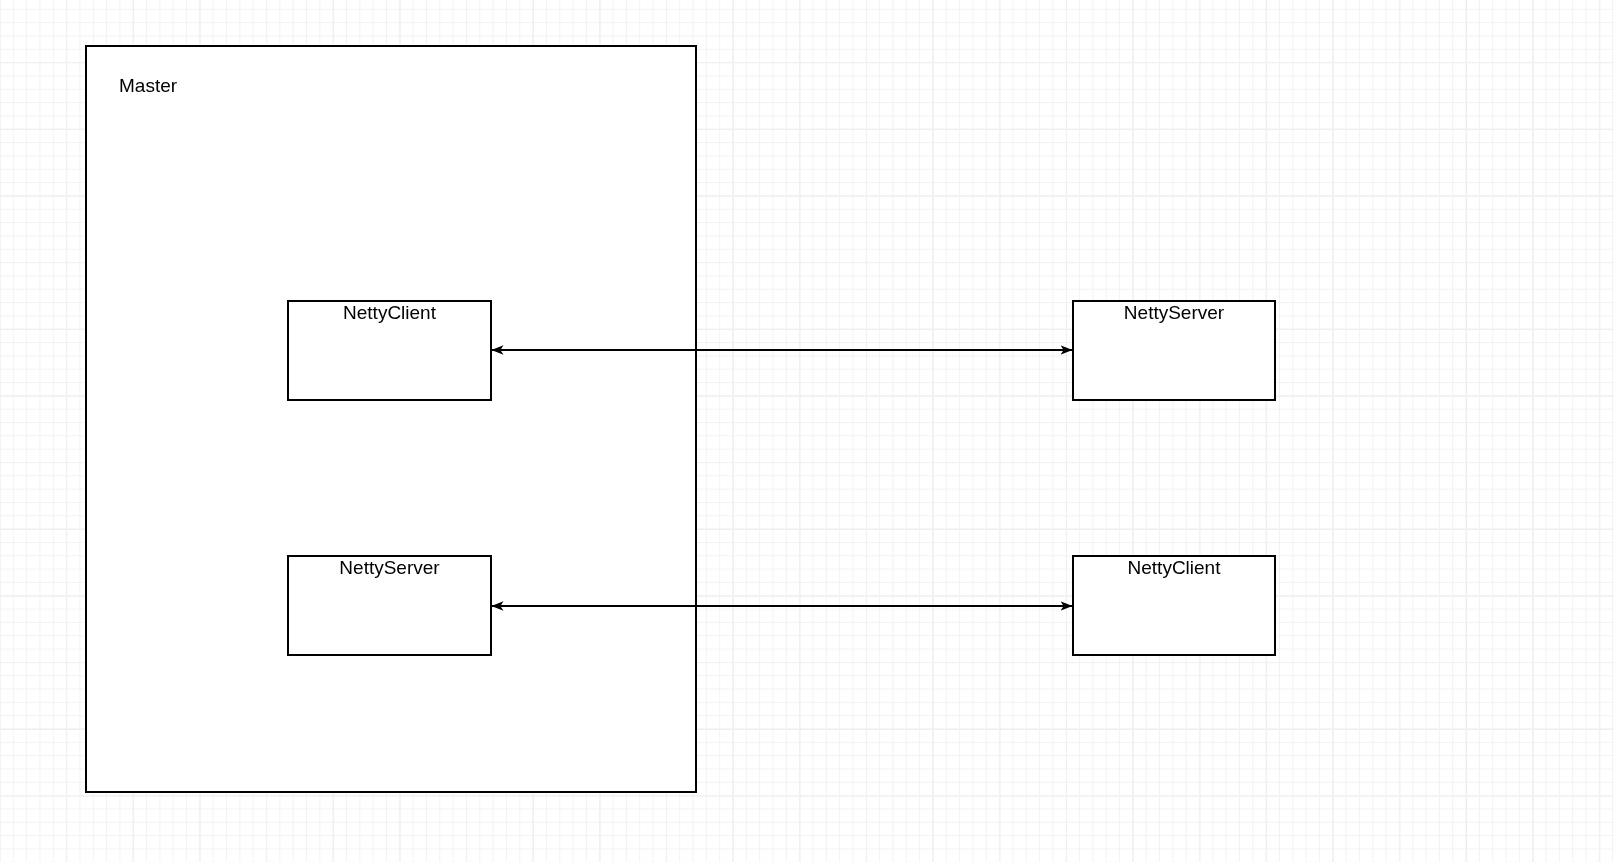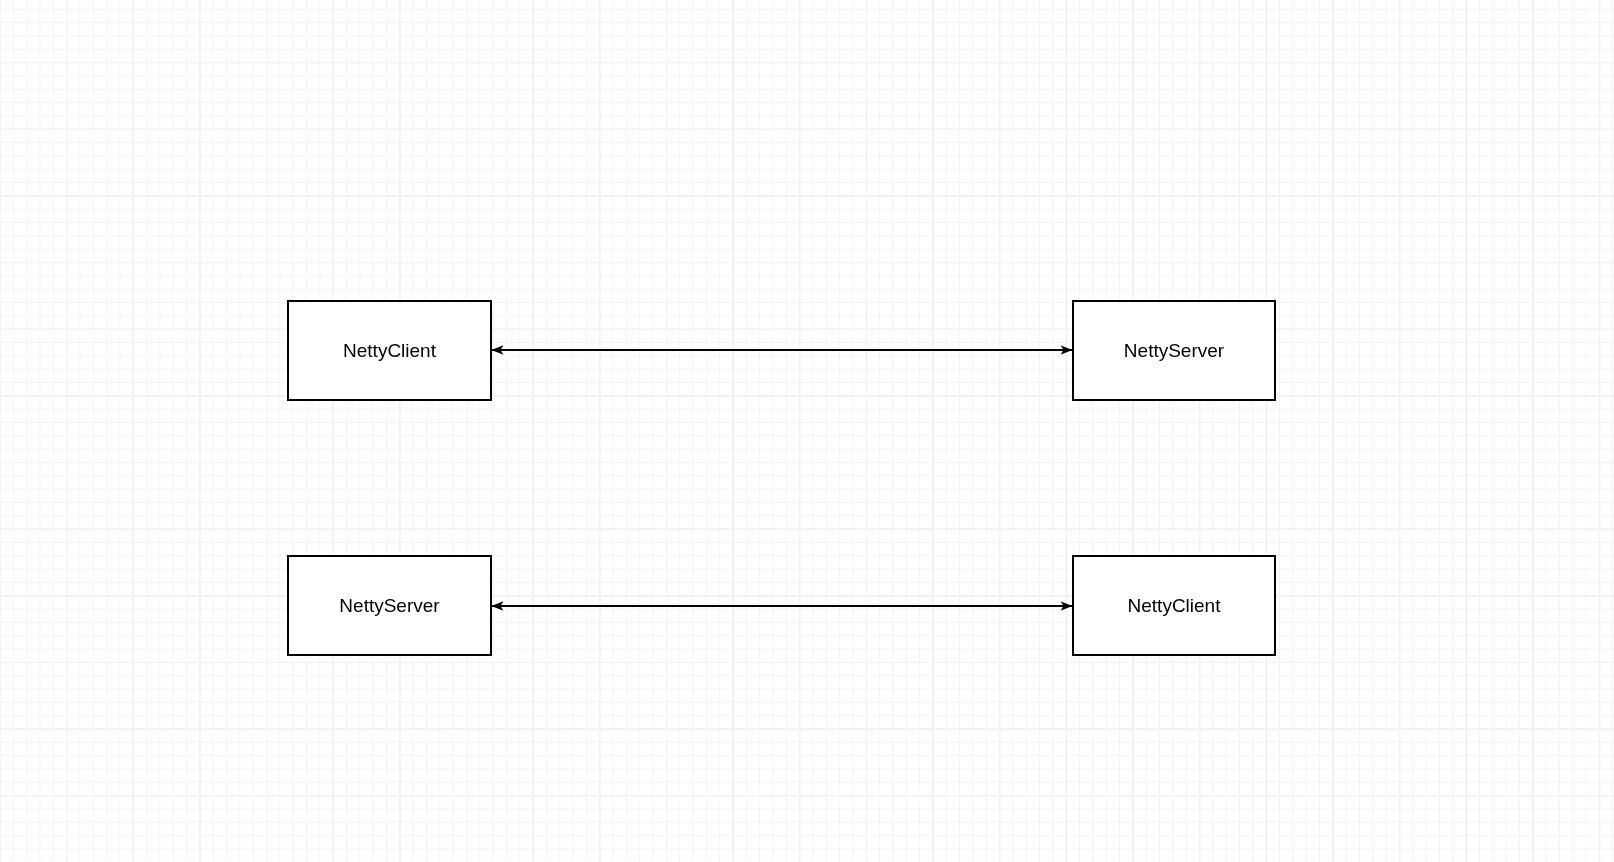--- a/index.html
+++ b/index.html
@@ -48,21 +48,20 @@
     white-space: nowrap;
   }
 
   
   .node-box {
     position: absolute;
     box-sizing: border-box;
     background: #ffffff;
     border: 2px solid #000000;
     display: flex;
-    align-items: center;
     justify-content: center;
   }
   .node-label {
     font-size: 19px;
     line-height: 22px;
     color: #000000;
     white-space: nowrap;
     text-align: center;
   }
 
@@ -74,20 +73,23 @@
     width: 1614px;
     height: 862px;
     pointer-events: none;
   }
 </style>
 </head>
 <body>
 
 <div id="canvas" style="width: 1614px; height: 862px; background-color: rgb(255, 255, 255);">
 
+  <div class="container-box" id="container-master" style="left: 85px; top: 45px; width: 612px; height: 748px; border-color: rgb(0, 0, 0);">
+    <div class="container-label">Master</div>
+  </div>
 
 
   <div class="node-box" id="node-0" style="left: 287px; top: 300px; width: 205px; height: 101px; border-color: rgb(0, 0, 0);">
     <span class="node-label">NettyClient</span>
   </div>
 
   <div class="node-box" id="node-1" style="left: 1072px; top: 300px; width: 204px; height: 101px; border-color: rgb(0, 0, 0);">
     <span class="node-label">NettyServer</span>
   </div>
 

